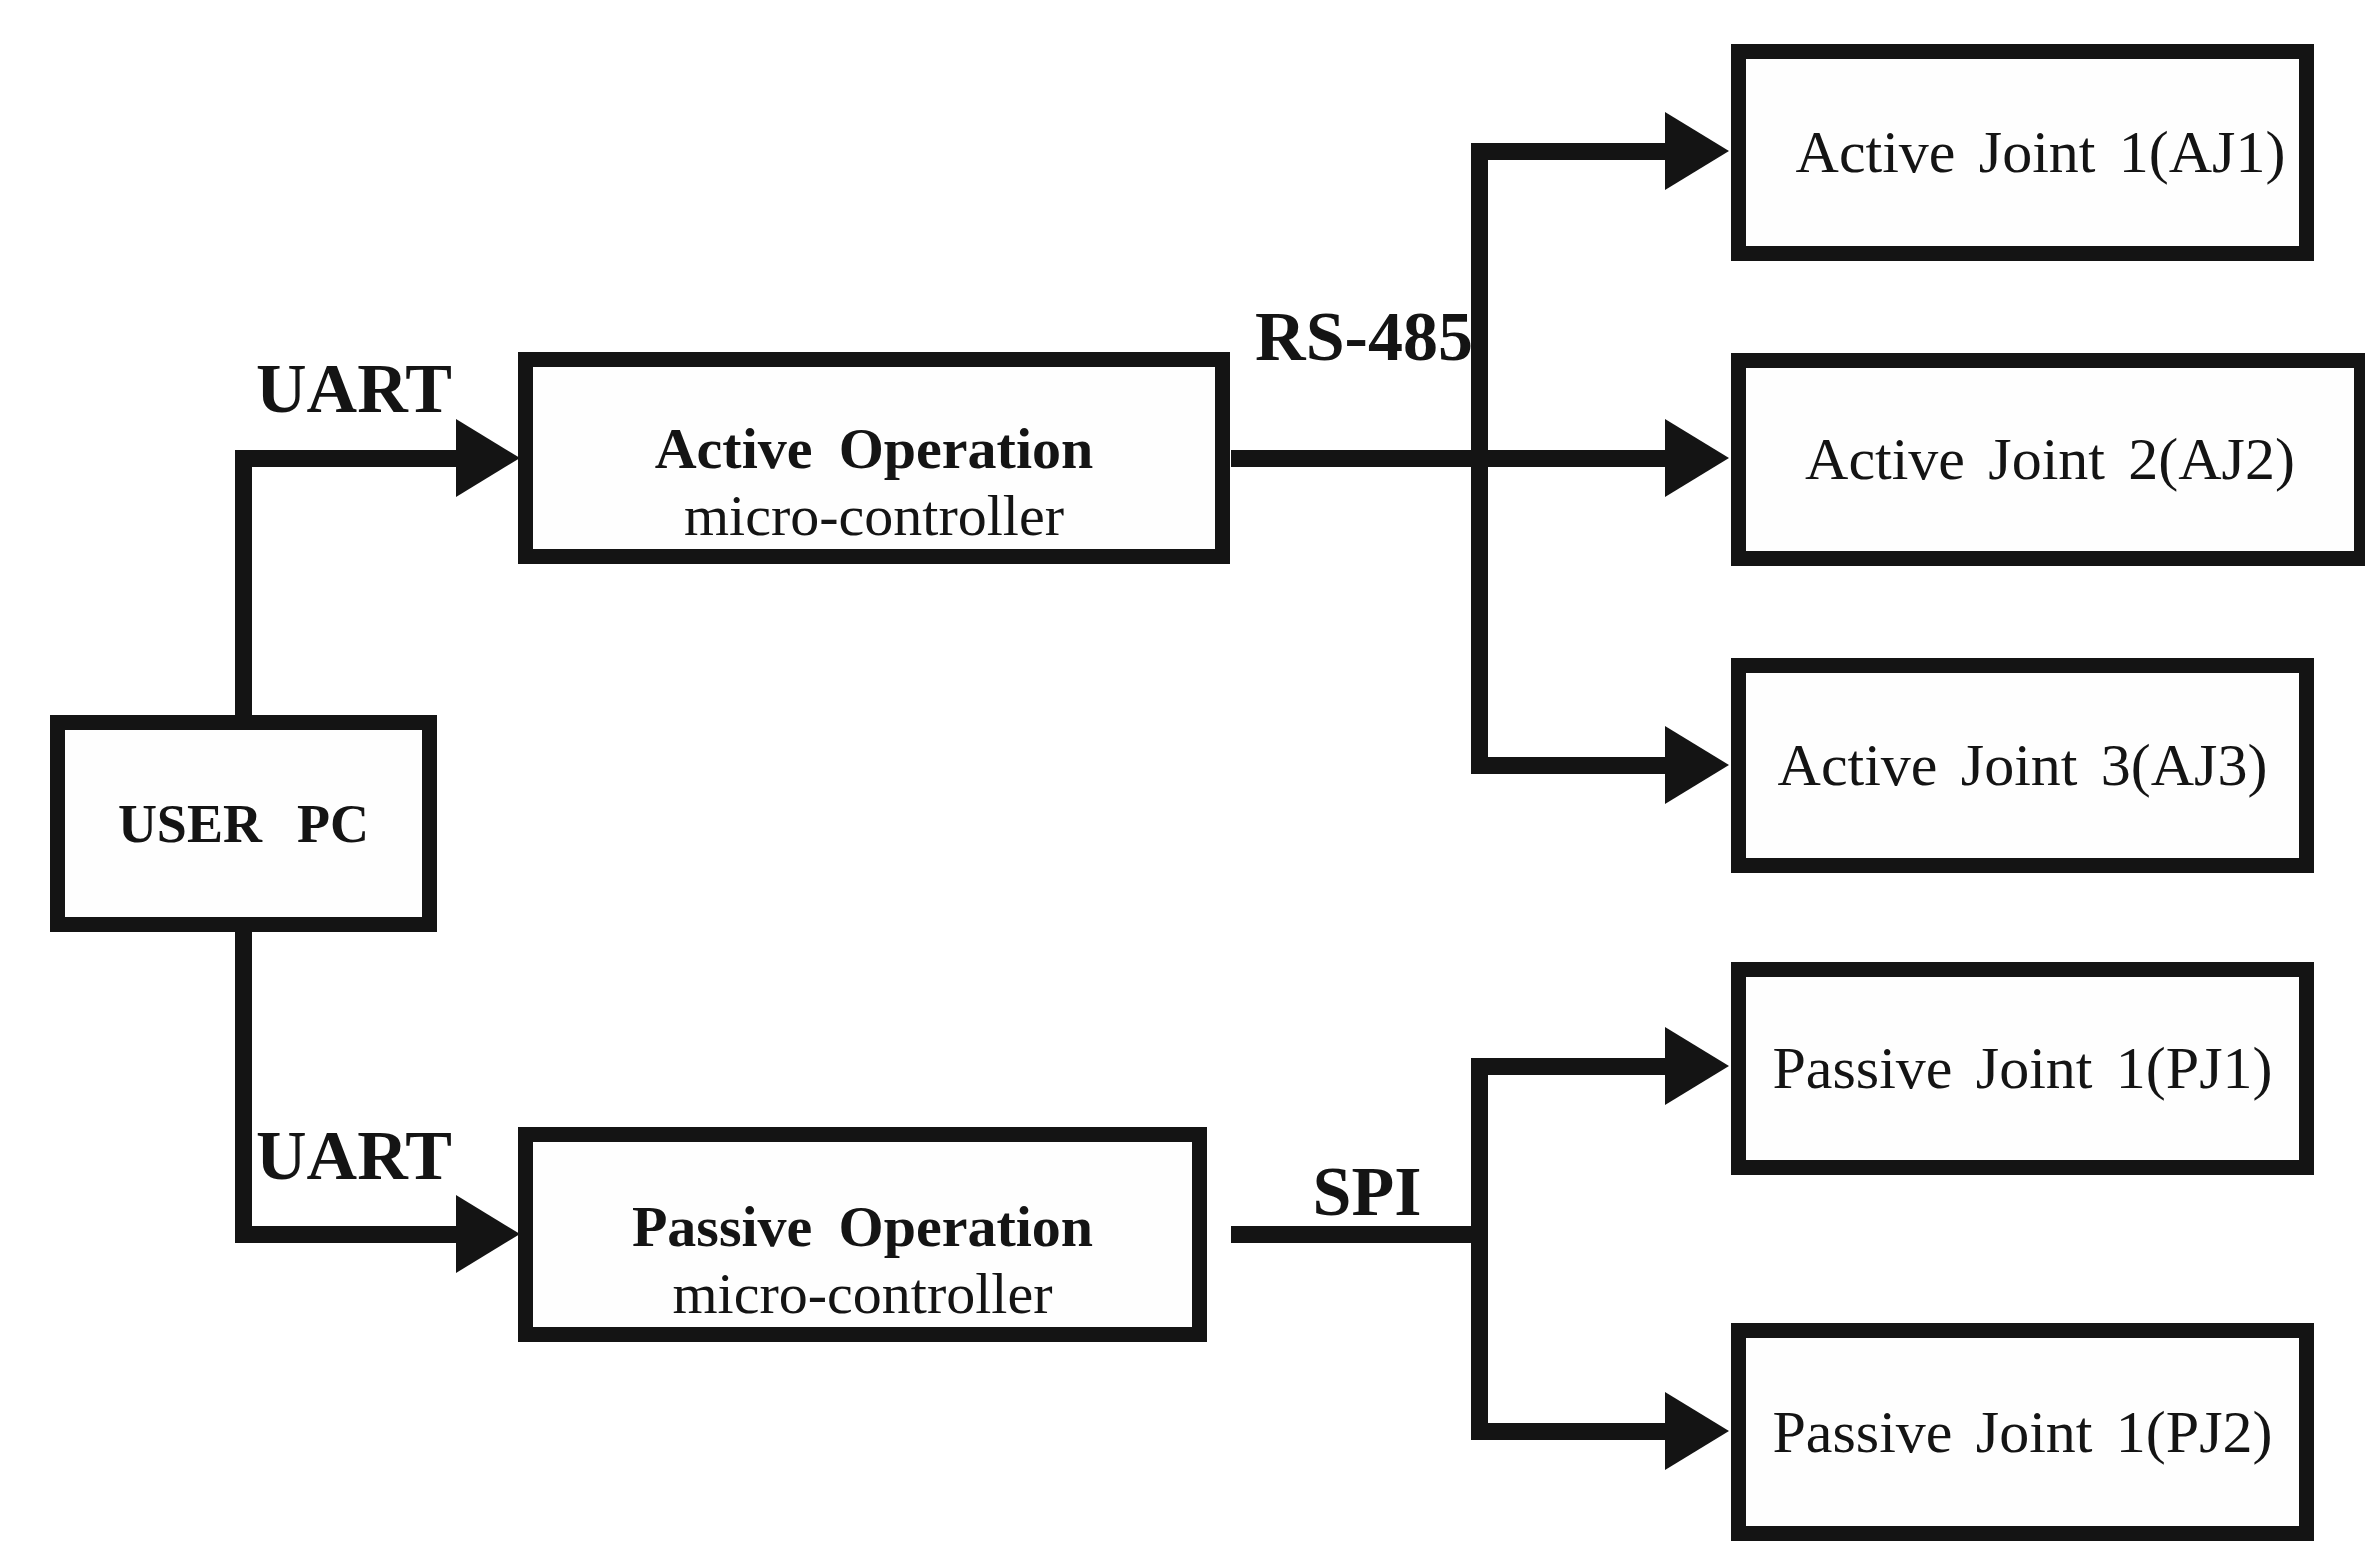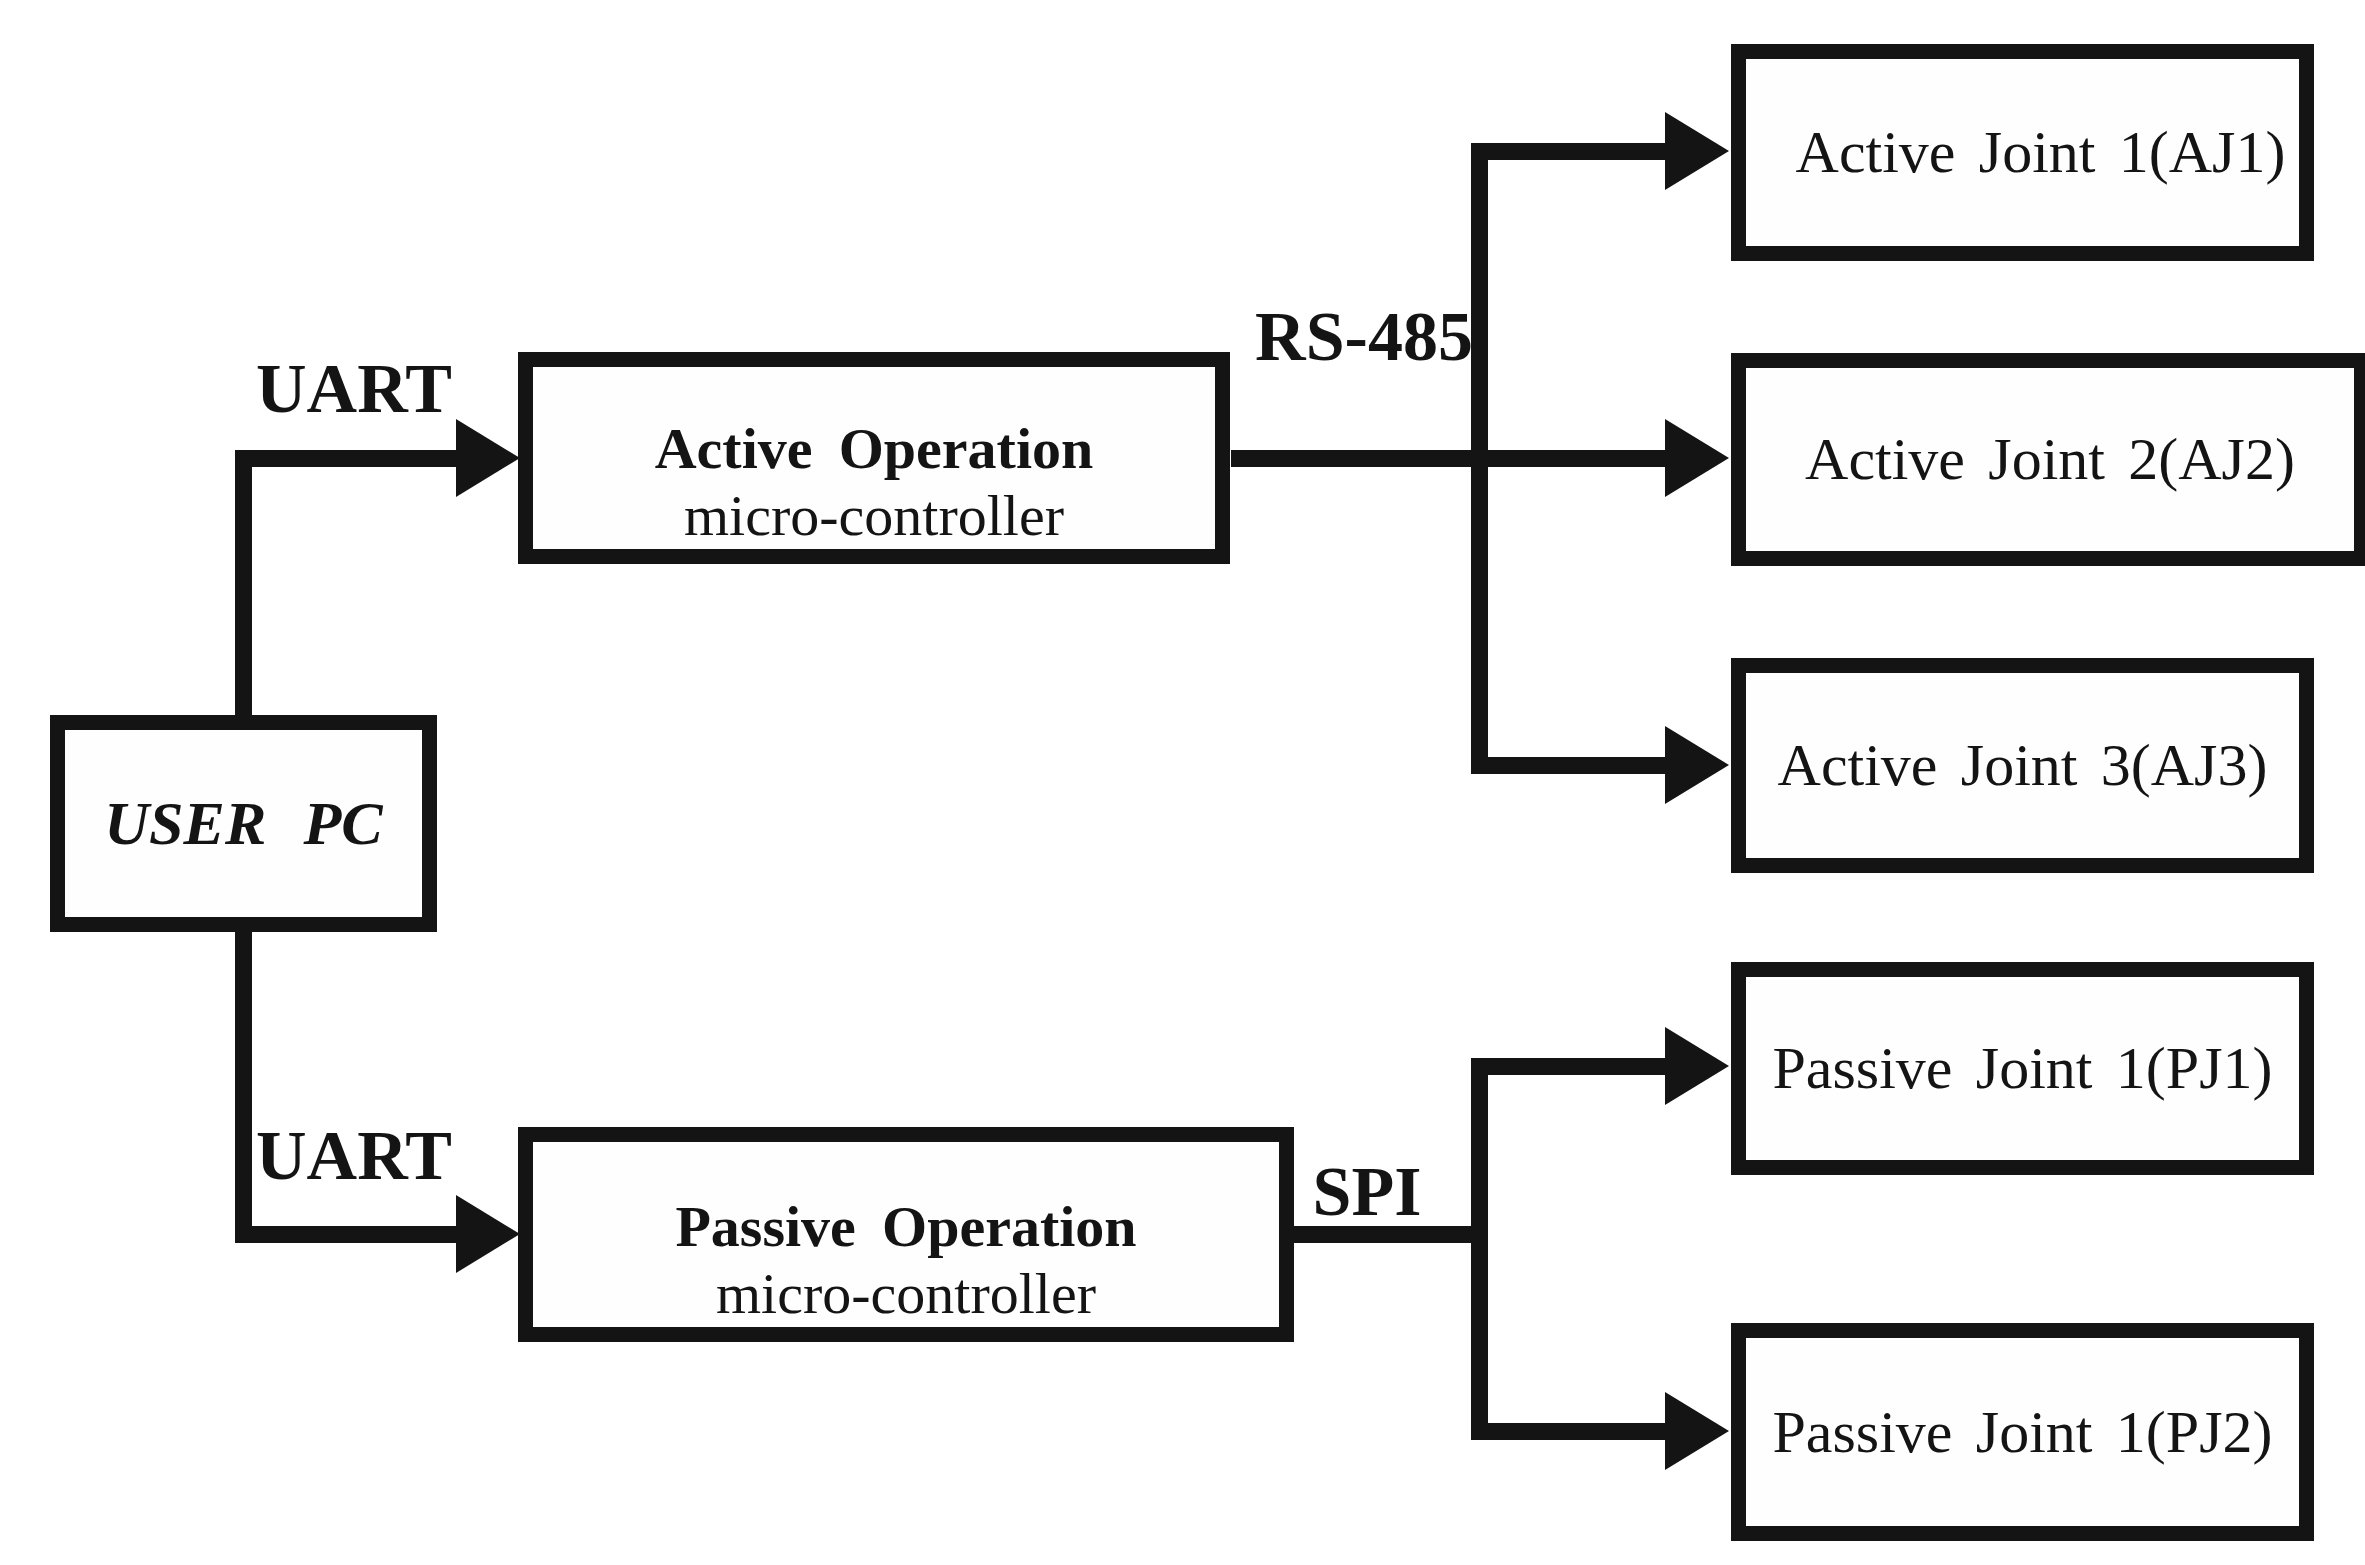--- a/index.html
+++ b/index.html
@@ -30,22 +30,21 @@
     flex-direction: column;
     justify-content: flex-end;
   }
   .node-label {
     font-size: 60px;
     word-spacing: 8.3px;
     white-space: nowrap;
   }
   .node-label.strong {
     font-weight: bold;
-    font-size: 62px;
-    font-style: italic;
+    font-size: 54px;
   }
   .mcu-line1 {
     font-weight: bold;
     font-size: 58px;
     word-spacing: 11.7px;
     white-space: nowrap;
   }
   .mcu-line2 {
     font-weight: normal;
     font-size: 58px;
@@ -107,21 +106,21 @@
 
   <div class="box" style="left:50px; top:715px; width:387px; height:217px;">
     <span class="node-label strong" style="word-spacing:21.7px;">USER PC</span>
   </div>
 
   <div class="box two-line" style="left:518px; top:352px; width:712px; height:212px;">
     <span class="mcu-line1">Active Operation</span>
     <span class="mcu-line2">micro-controller</span>
   </div>
 
-  <div class="box two-line" style="left:518px; top:1127px; width:776px; height:215px;">
+  <div class="box two-line" style="left:518px; top:1127px; width:689px; height:215px;">
     <span class="mcu-line1">Passive Operation</span>
     <span class="mcu-line2">micro-controller</span>
   </div>
 
   <div class="box" style="left:1731px; top:44px; width:583px; height:217px;padding-left:36px;">
     <span class="node-label">Active Joint 1(AJ1)</span>
   </div>
 
   <div class="box" style="left:1731px; top:353px; width:638px; height:213px;">
     <span class="node-label">Active Joint 2(AJ2)</span>

